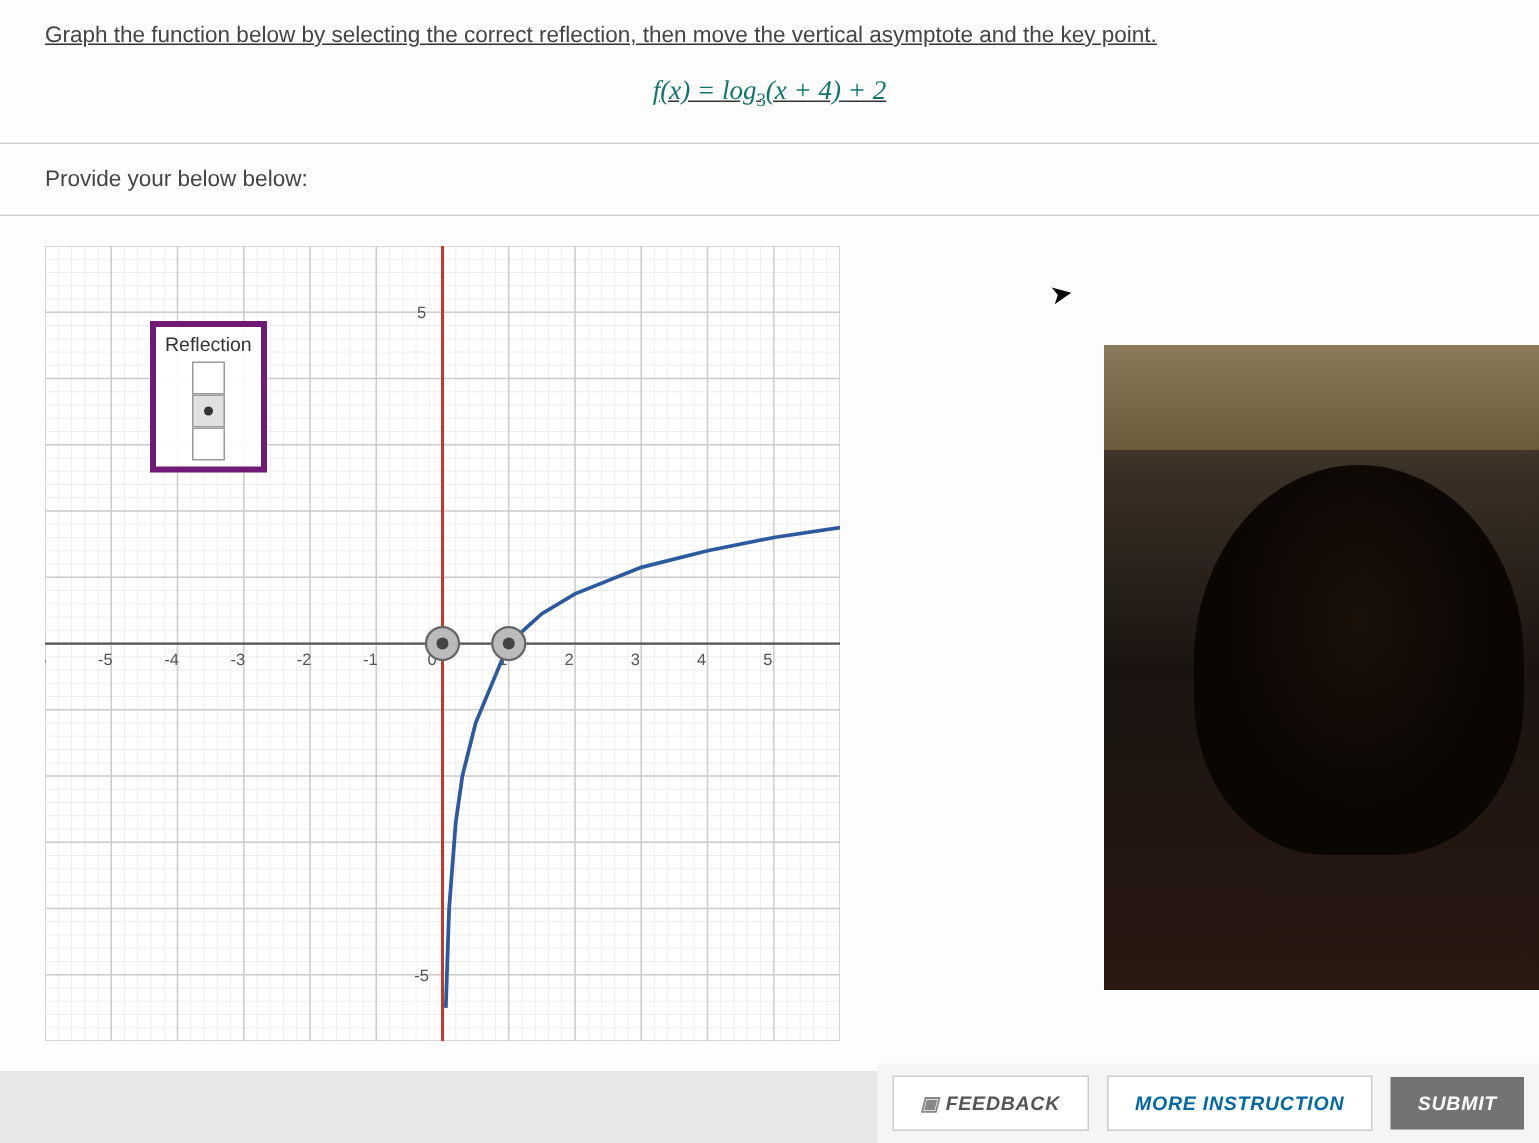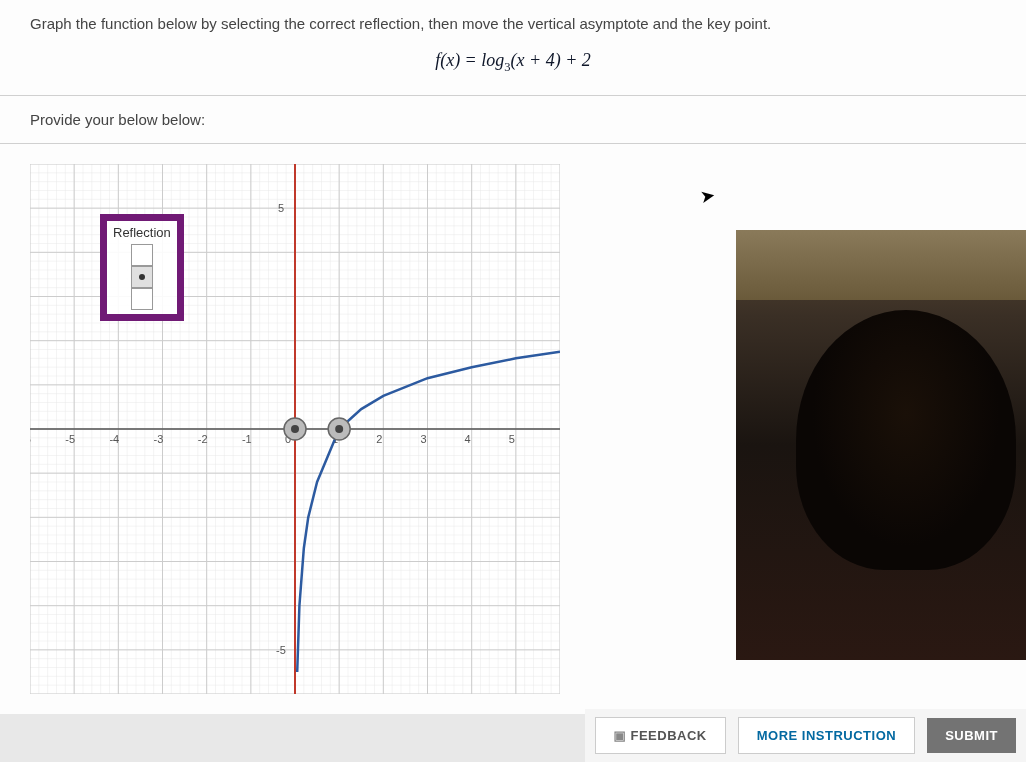--- a/index.html
+++ b/index.html
@@ -12,32 +12,33 @@
   overflow: hidden;
   position: relative;
 }
 .content {
   background: #fdfdfd;
   padding: 0;
 }
 .question-section {
   padding: 15px 30px 20px 30px;
   border-bottom: 1px solid #d0d0d0;
+  text-decoration: underline;
 }
 .question-text {
   font-size: 15px;
   color: #444;
   margin-bottom: 18px;
 }
 .equation {
   text-align: center;
   font-family: "Cambria Math", "Times New Roman", serif;
   font-size: 18px;
   font-style: italic;
-  color: #0f172a;
+  color: #0f766e;
 }
 .sub { font-size: 0.7em; vertical-align: sub; font-style: normal;}
 .answer-label {
   padding: 15px 30px;
   font-size: 15px;
   color: #444;
   border-bottom: 1px solid #d0d0d0;
 }
 .graph-area {
   position: relative;
@@ -50,21 +51,21 @@
   width: 530px;
   height: 530px;
   background: #fff;
 }
 svg.grid { position: absolute; top: 0; left: 0; }
 .reflection-widget {
   position: absolute;
   top: 50px;
   left: 70px;
   background: rgba(255,255,255,0.9);
-  border: 7px solid #701a75;
+  border: 4px solid #701a75;
   padding: 4px 6px;
   font-size: 13px;
   color: #333;
 }
 .reflection-widget .title { margin-bottom: 4px; }
 .reflection-options {
   display: flex;
   flex-direction: column;
   gap: 0;
   align-items: center;
@@ -127,20 +128,21 @@
   align-items: center;
   background: #f5f5f5;
 }
 .btn {
   padding: 10px 18px;
   font-size: 13px;
   font-weight: 600;
   letter-spacing: 0.5px;
   cursor: pointer;
   border: none;
+  font-style: italic;
 }
 .btn-feedback {
   background: #fff;
   color: #555;
   border: 1px solid #ccc;
 }
 .btn-feedback::before { content: "▣ "; color: #888;}
 .btn-more {
   background: #fff;
   color: #0369a1;

